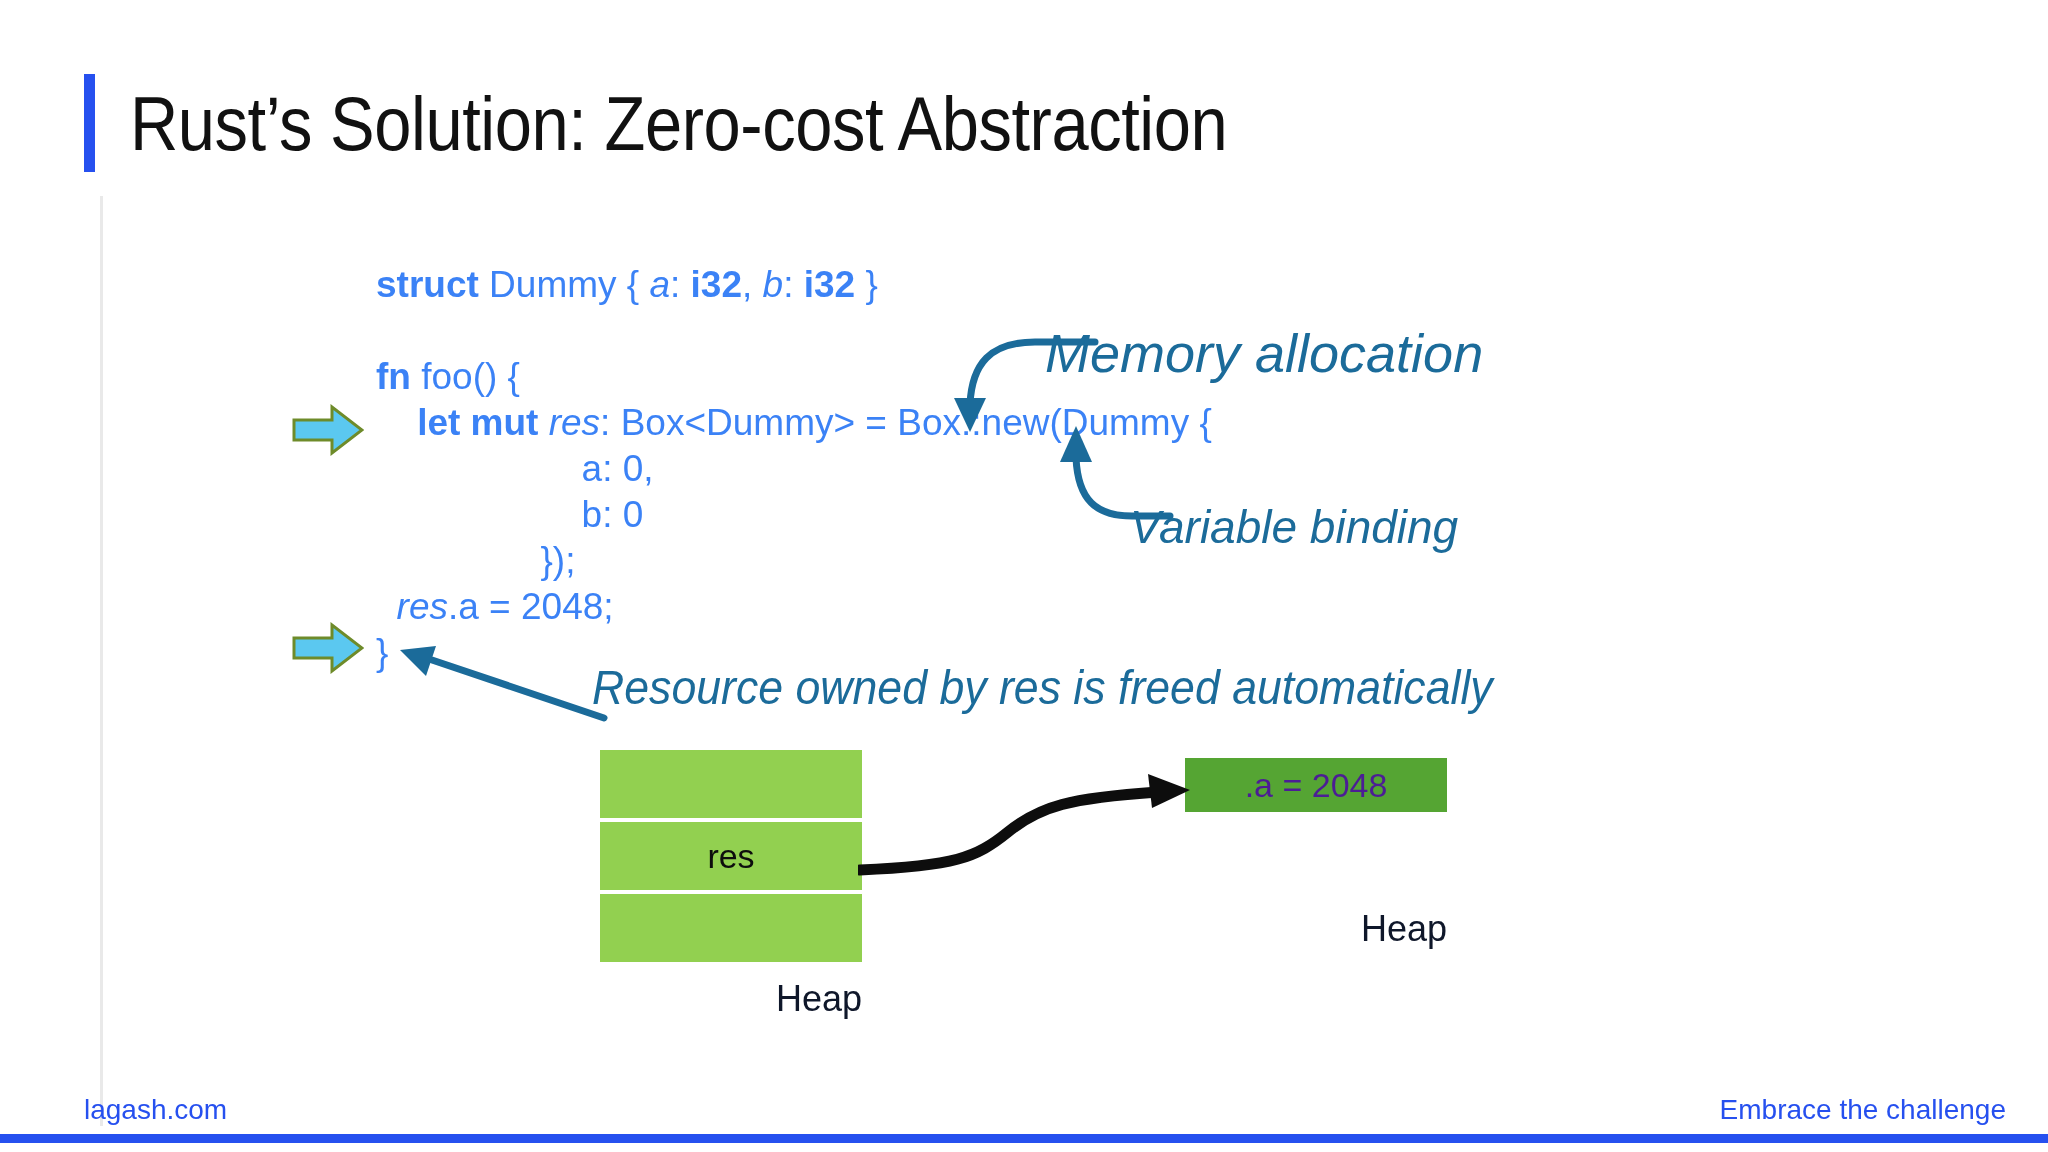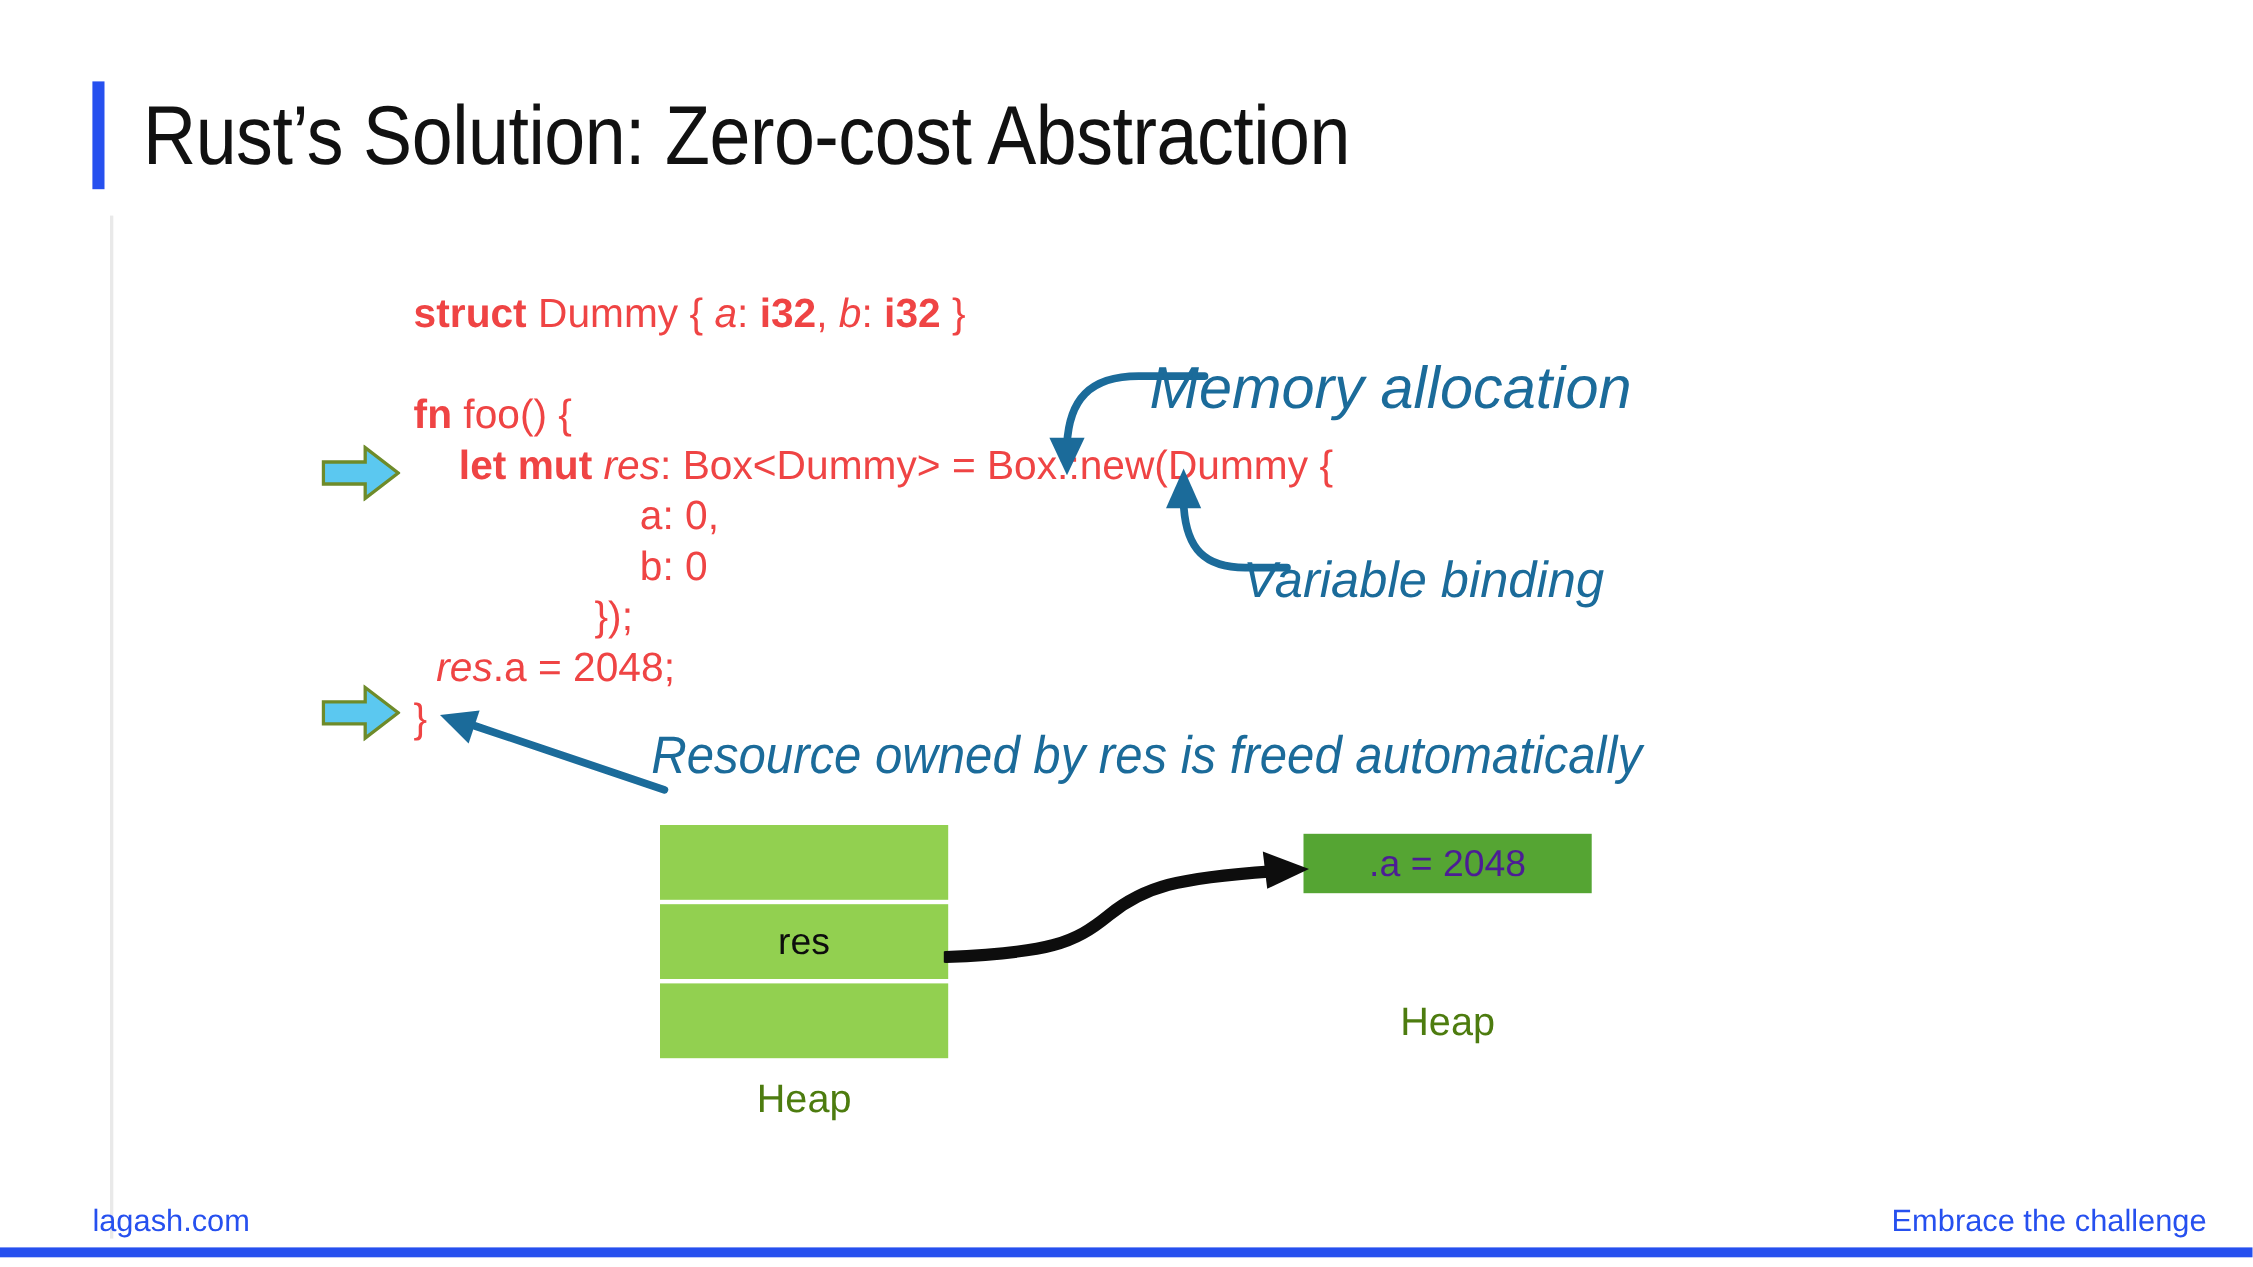--- a/index.html
+++ b/index.html
@@ -49,21 +49,21 @@
     background: #e9e9e9;
   }
 
   
   .code {
     position: absolute;
     left: 376px;
     top: 262px;
     font-size: 37px;
     line-height: 46px;
-    color: #ef4444;
+    color: #3b82f6;
     white-space: pre;
     font-family: "Liberation Sans", sans-serif;
   }
   .code .ln { display: block; white-space: pre; }
   .code .b  { font-weight: bold; }
   .code .i  { font-style: italic; }
   .code .sp { display: block; height: 46px; }
 
   
   .mark-arrow { position: absolute; }
@@ -116,22 +116,22 @@
     margin-bottom: 4px;
     display: flex;
     align-items: center;
     justify-content: center;
     font-size: 34px;
     color: #4c1d95;
   }
   .caption {
     position: absolute;
     font-size: 36px;
-    color: #4d7c0f;
-    text-align: center;
+    color: #0f172a;
+    text-align: right;
     white-space: nowrap;
   }
   .cap-stack { left: 600px; top: 978px; width: 262px; }
   .cap-heap  { left: 1185px; top: 908px; width: 262px; }
 
   
   .footer-rule {
     position: absolute;
     left: 0;
     bottom: 9px;

